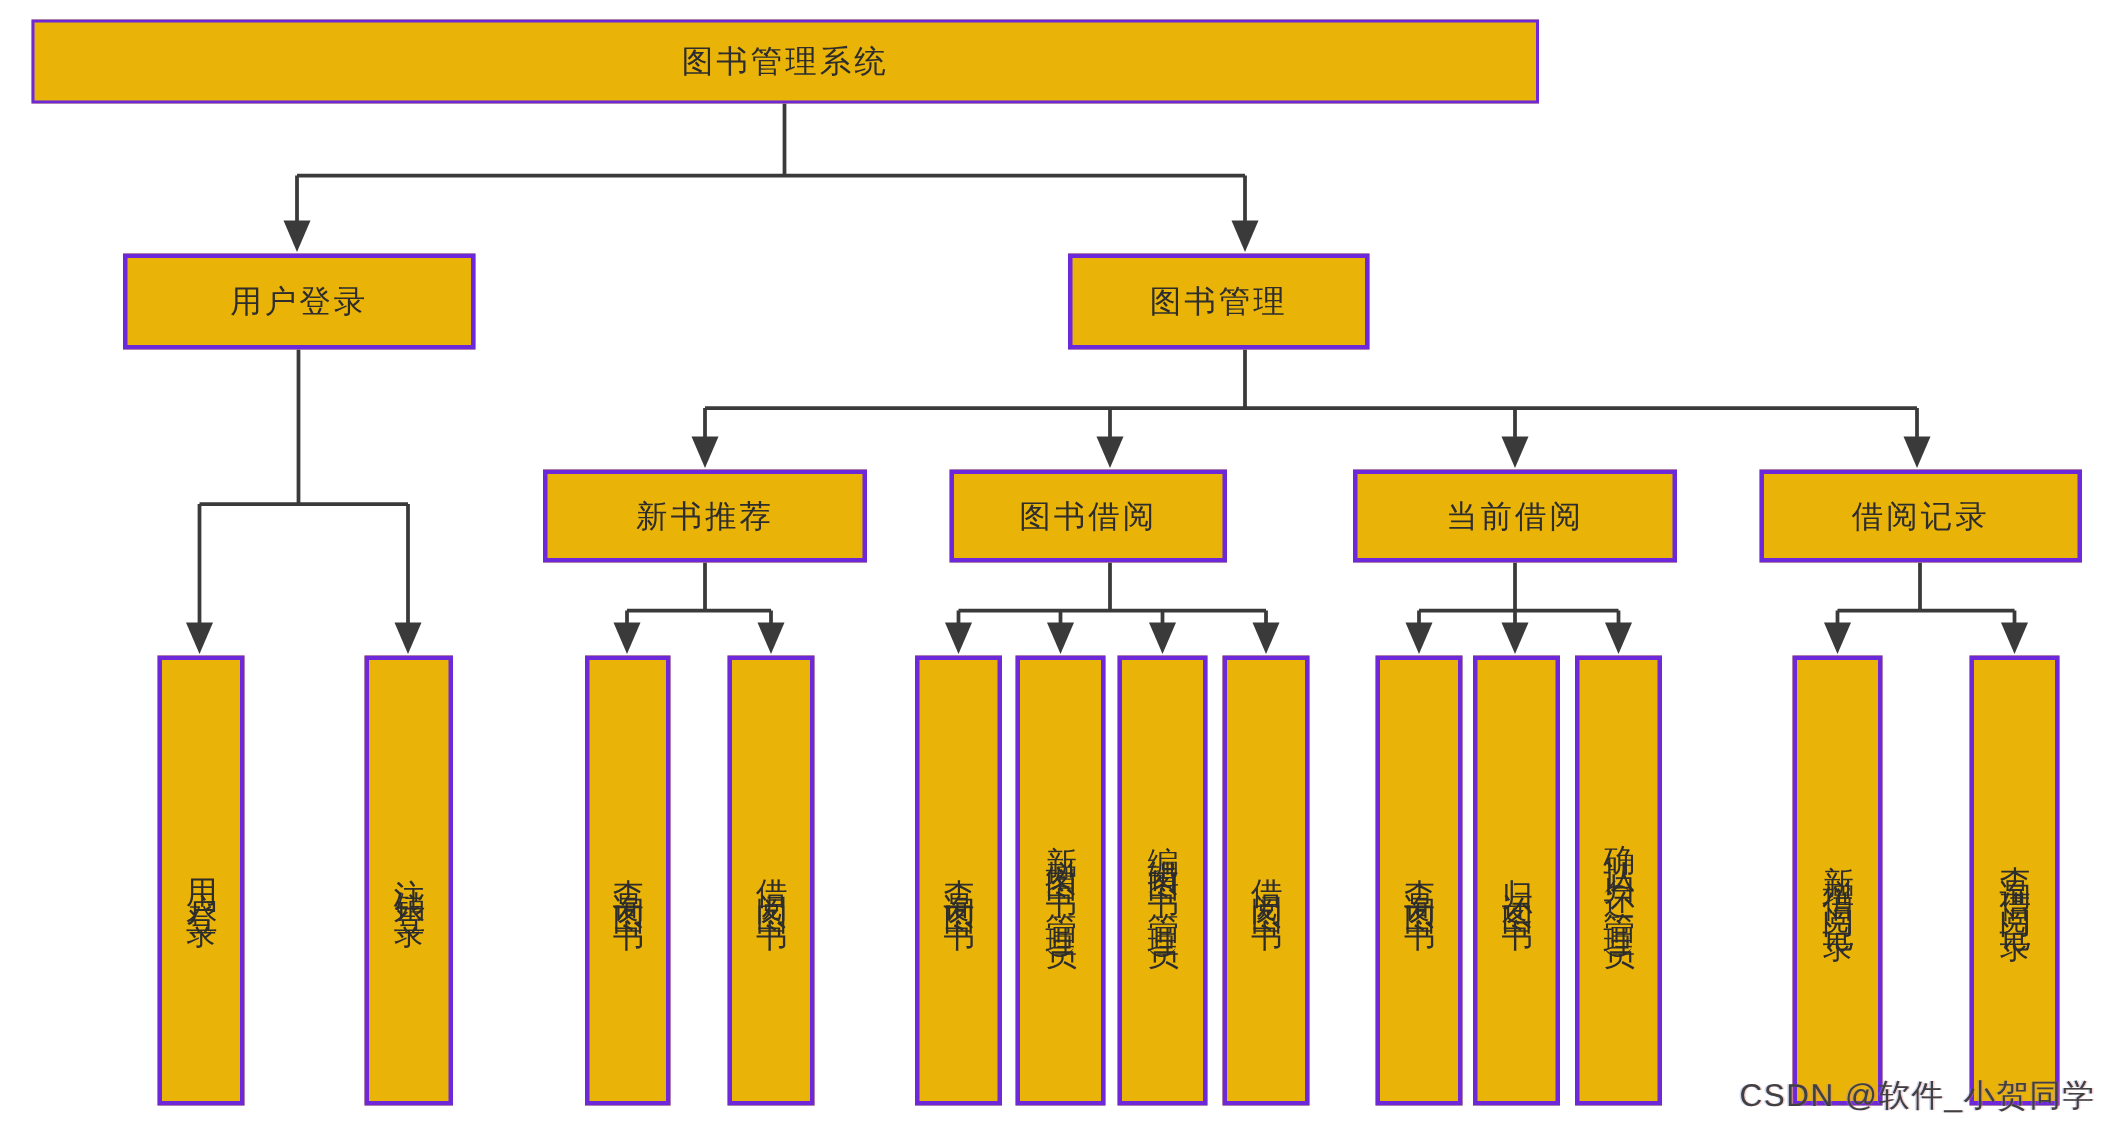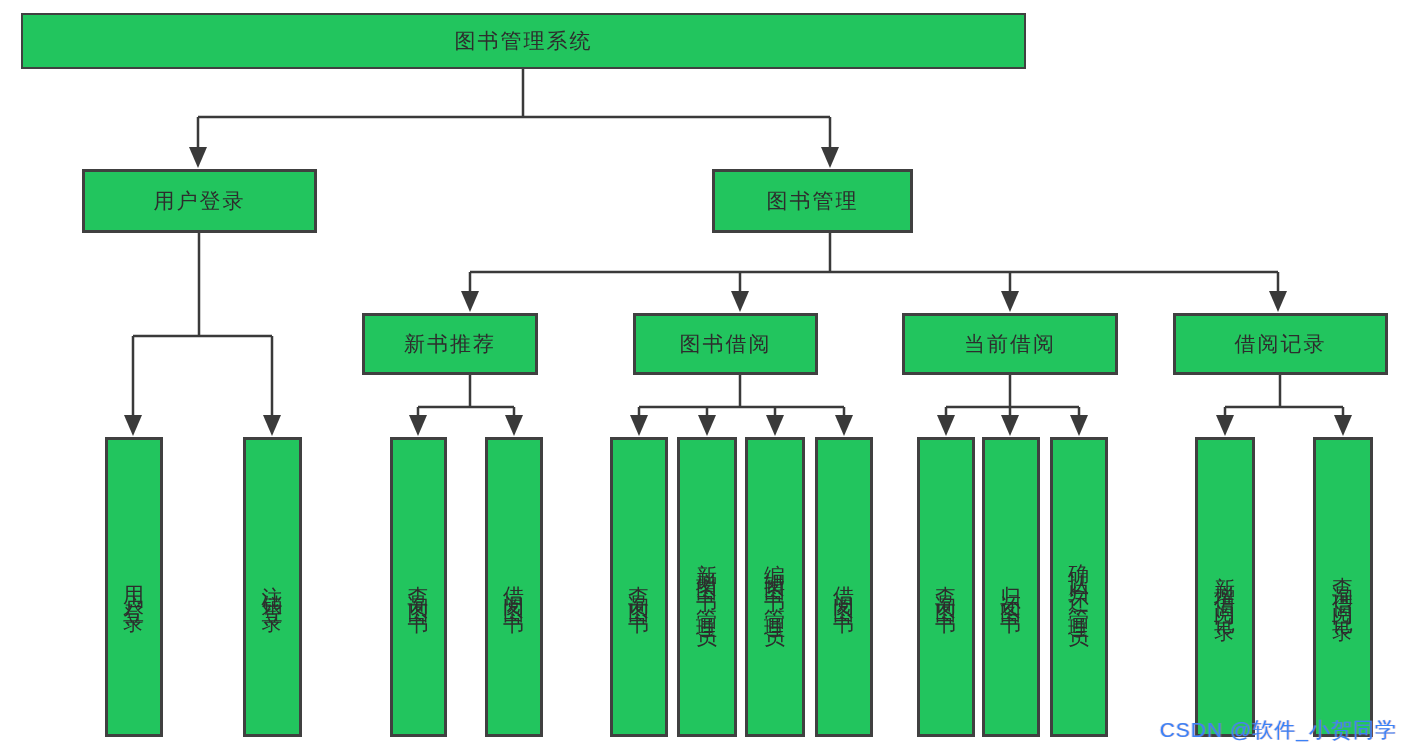--- a/index.html
+++ b/index.html
@@ -17,22 +17,22 @@
   }
   .wires {
     position: absolute;
     left: 0; top: 0;
     width: 1405px;
     height: 747px;
   }
   .node {
     position: absolute;
     box-sizing: border-box;
-    background: #22c55e;
-    border: 3px solid #404040;
+    background: #eab308;
+    border: 3px solid #6d28d9;
     color: #2d2d2d;
     display: flex;
     align-items: center;
     justify-content: center;
     text-align: left;
   }
   .node.root { border-width: 2px; }
   .hlabel {
     font-size: 21px;
     letter-spacing: 2px;
@@ -46,21 +46,21 @@
     letter-spacing: 9px;
     color: #2d2d2d;
     white-space: nowrap;
   }
   .watermark {
     position: absolute;
     top: 716px;
     right: 8px;
     font-size: 21px;
     letter-spacing: 1px;
-    color: #3b82f6;
+    color: #404040;
     text-shadow: 1px 0 rgba(230,120,120,0.35), -1px 0 rgba(120,140,230,0.35);
     white-space: nowrap;
     z-index: 5;
   }
 </style>
 </head>
 <body>
 
 <div class="stage">
 
@@ -108,21 +108,21 @@
     <span class="hlabel">图书管理系统</span>
   </div>
 
   <div class="node" style="left:82px; top:169px; width:235px; height:64px;">
     <span class="hlabel">用户登录</span>
   </div>
   <div class="node" style="left:712px; top:169px; width:201px; height:64px;">
     <span class="hlabel">图书管理</span>
   </div>
 
-  <div class="node" style="left:362px; top:313px; width:176px; height:62px;">
+  <div class="node" style="left:362px; top:313px; width:216px; height:62px;">
     <span class="hlabel">新书推荐</span>
   </div>
   <div class="node" style="left:633px; top:313px; width:185px; height:62px;">
     <span class="hlabel">图书借阅</span>
   </div>
   <div class="node" style="left:1173px; top:313px; width:215px; height:62px;">
     <span class="hlabel">借阅记录</span>
   </div>
   <div class="node" style="left:902px; top:313px; width:216px; height:62px;">
     <span class="hlabel">当前借阅</span>

